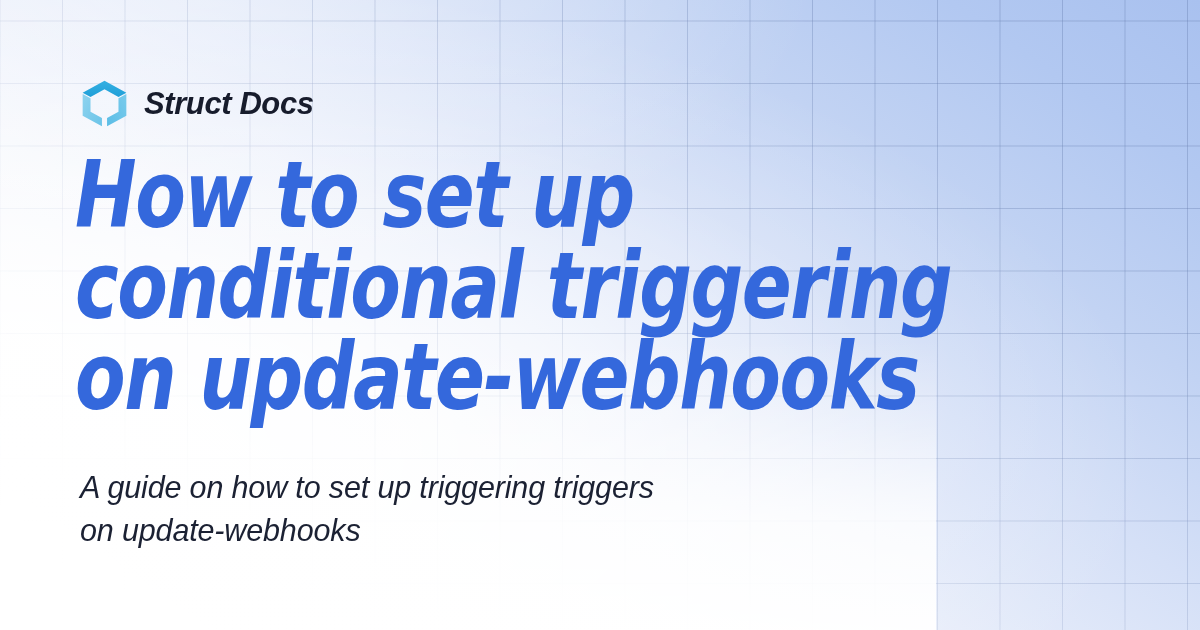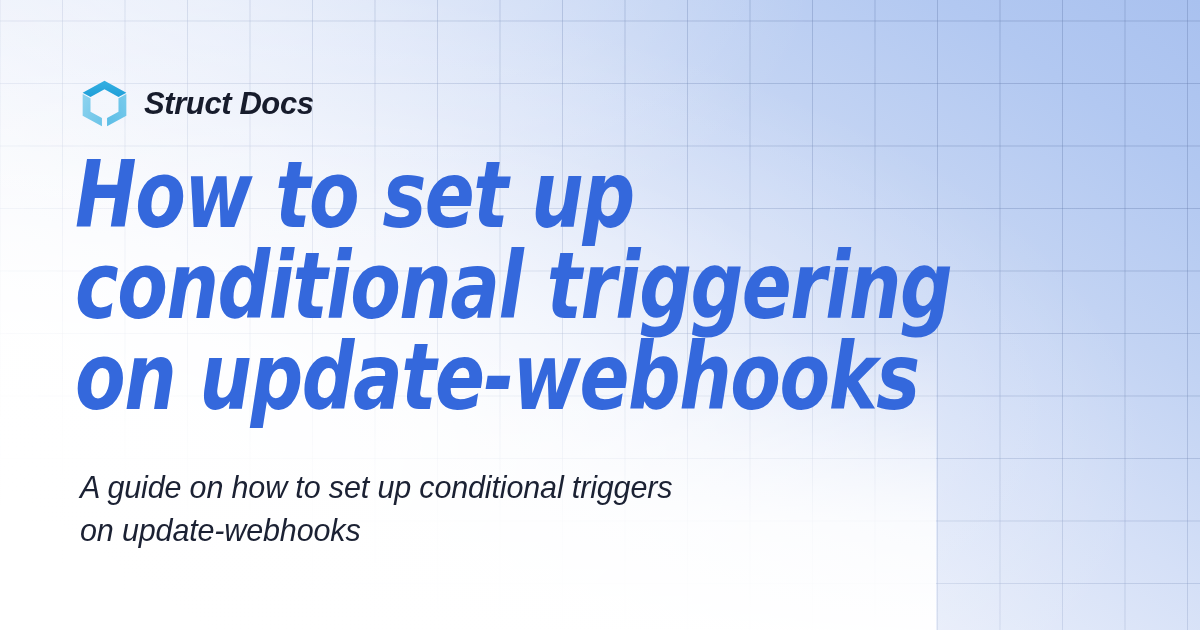--- a/index.html
+++ b/index.html
@@ -212,17 +212,17 @@
           <path d="M45.4 14.6 L37.7 18.8 L37.7 32.0 L26.5 38.3 L26.5 46.4 L45.4 36.0 Z" fill="url(#gRight)"></path>
         </svg>
       </span>
       <span class="brand-name">Struct Docs</span>
     </div>
 
     <h1 class="headline">How to set up
 conditional triggering
 on update-webhooks</h1>
 
-    <p class="subhead">A guide on how to set up conditional triggers
+    <p class="subhead">A guide on how to set up triggering triggers
 on update-webhooks</p>
 
   </div>
 </div>
 
 </body></html>

